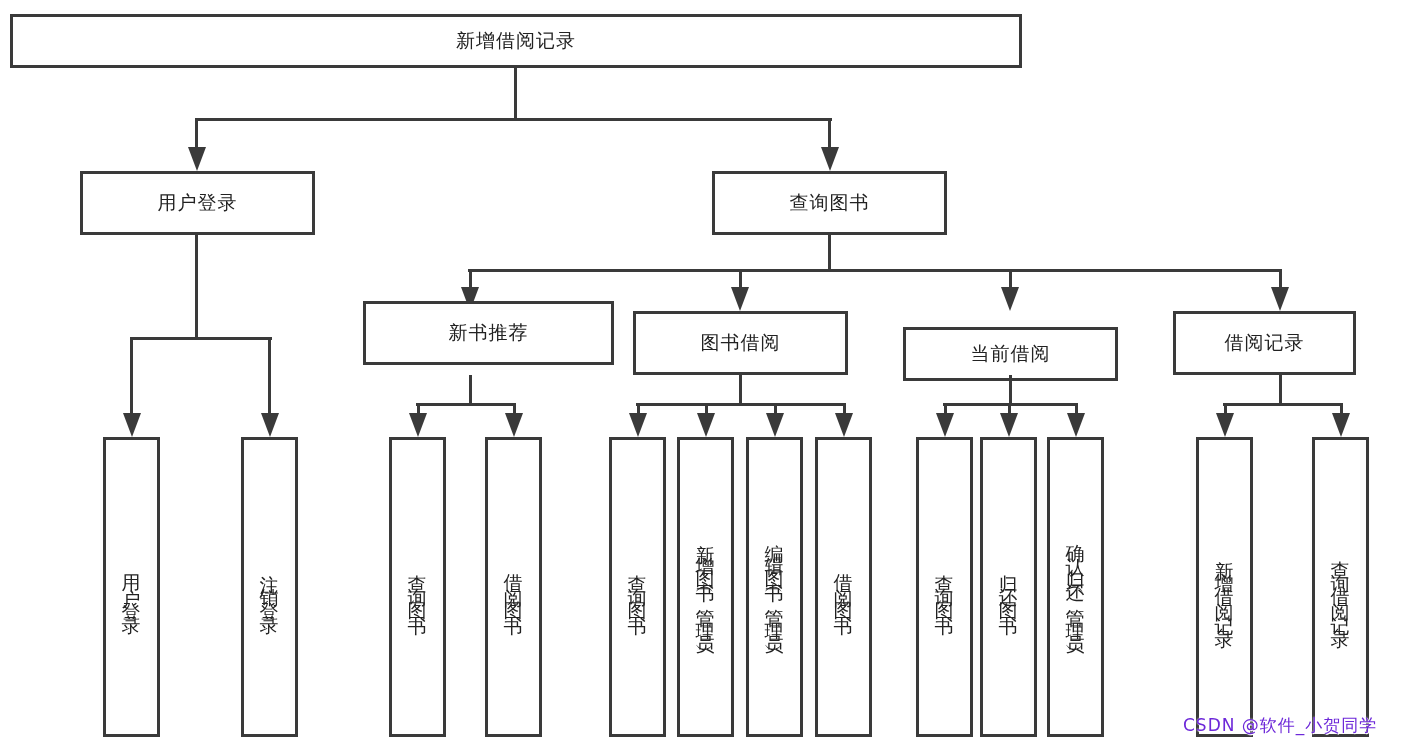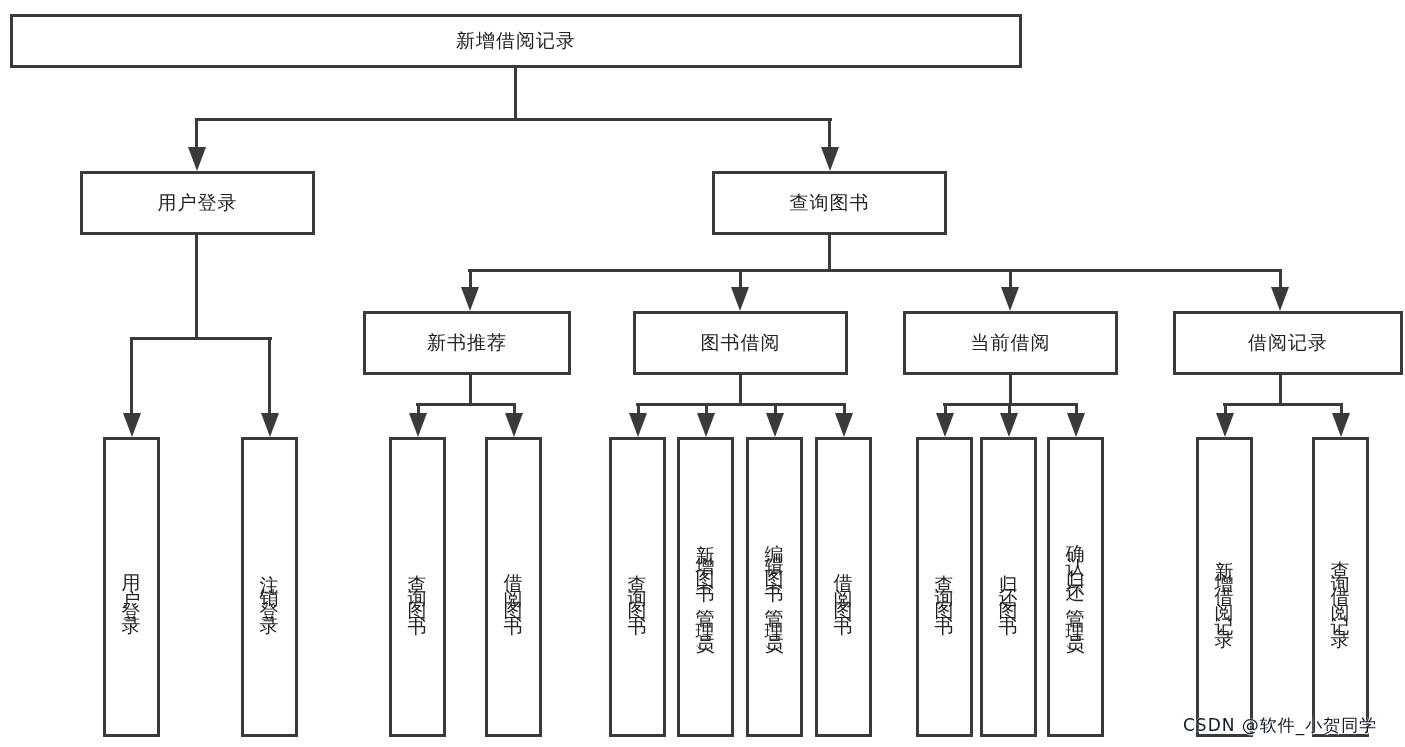--- a/index.html
+++ b/index.html
@@ -23,21 +23,21 @@
     line-height:1;
   }
   .vline{position:absolute;width:3px;background:#3a3a3a;}
   .hline{position:absolute;height:3px;background:#3a3a3a;}
   .arrow{
     position:absolute;width:0;height:0;
     border-left:9px solid transparent;border-right:9px solid transparent;
     border-top:24px solid #3a3a3a;
   }
   .watermark{
-    position:absolute;font-size:17px;color:#0f172a;letter-spacing:1px;
+    position:absolute;font-size:17px;color:#6d28d9;letter-spacing:1px;
     text-shadow:0 0 2px #ffffff,1px 1px 0 #ffffff;z-index:5;white-space:nowrap;
   }
 </style>
 </head>
 <body>
 
 <div class="canvas">
 
   <div class="box" style="left:10px;top:14px;width:1012px;height:54px">新增借阅记录</div>
 
@@ -62,24 +62,24 @@
   <div class="hline" style="left:468px;top:269px;width:814px"></div>
   <div class="vline" style="left:469px;top:269px;height:22px"></div>
   <div class="arrow" style="left:461px;top:287px"></div>
   <div class="vline" style="left:739px;top:269px;height:22px"></div>
   <div class="arrow" style="left:731px;top:287px"></div>
   <div class="vline" style="left:1009px;top:269px;height:22px"></div>
   <div class="arrow" style="left:1001px;top:287px"></div>
   <div class="vline" style="left:1279px;top:269px;height:22px"></div>
   <div class="arrow" style="left:1271px;top:287px"></div>
 
-  <div class="box" style="left:363px;top:311px;width:208px;height:64px">新书推荐</div>
+  <div class="box" style="left:363px;top:301px;width:251px;height:64px">新书推荐</div>
   <div class="box" style="left:633px;top:311px;width:215px;height:64px">图书借阅</div>
-  <div class="box" style="left:903px;top:311px;width:215px;height:64px">当前借阅</div>
-  <div class="box" style="left:1173px;top:311px;width:230px;height:64px">借阅记录</div>
+  <div class="box" style="left:903px;top:327px;width:215px;height:54px">当前借阅</div>
+  <div class="box" style="left:1173px;top:311px;width:183px;height:64px">借阅记录</div>
 
   <div class="vline" style="left:469px;top:375px;height:30px"></div>
   <div class="hline" style="left:416px;top:403px;width:100px"></div>
   <div class="vline" style="left:417px;top:403px;height:14px"></div>
   <div class="arrow" style="left:409px;top:413px"></div>
   <div class="vline" style="left:513px;top:403px;height:14px"></div>
   <div class="arrow" style="left:505px;top:413px"></div>
 
   <div class="vline" style="left:739px;top:375px;height:30px"></div>
   <div class="hline" style="left:636px;top:403px;width:210px"></div>

